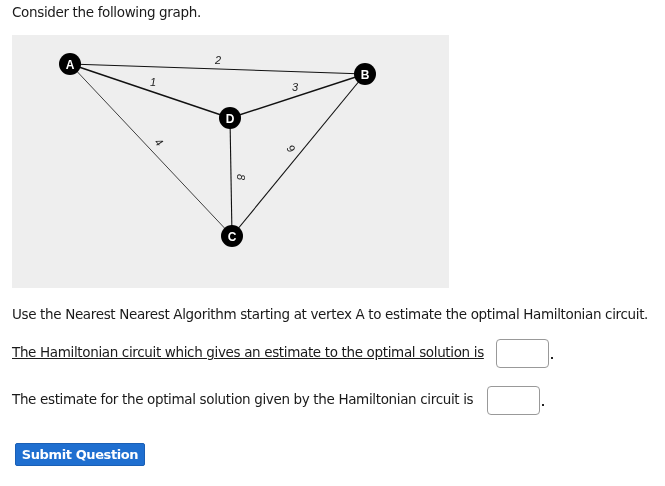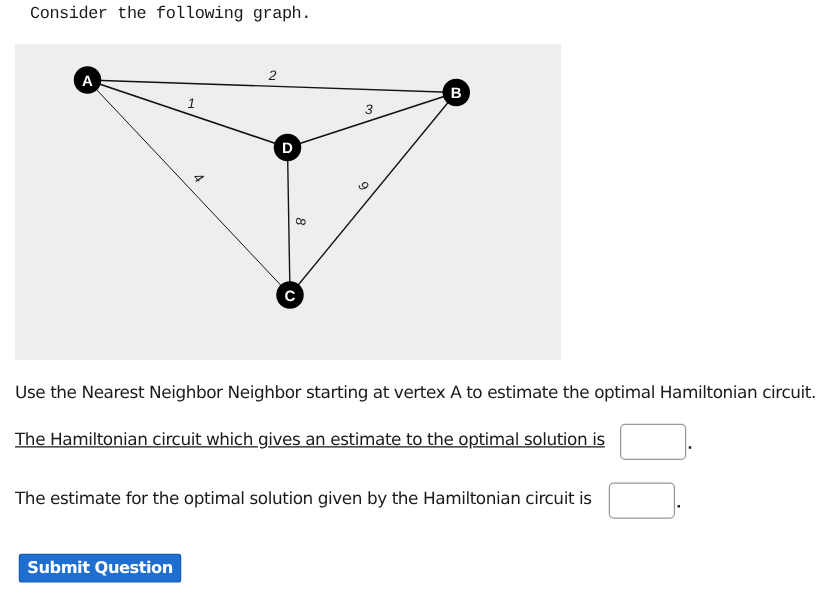--- a/index.html
+++ b/index.html
@@ -2,21 +2,21 @@
 <html><head>
   <meta charset="utf-8">
   <style>
     html, body { margin: 0; padding: 0; background: #ffffff; }
     body {
       width: 665px; height: 486px; position: relative; overflow: hidden;
       font-family: "DejaVu Sans", sans-serif; color: #1a1a1a;
       font-size: 13.5px;
     }
     .txt { position: absolute; white-space: nowrap; letter-spacing: -0.35px; }
-    #intro { left: 24px; top: 4px; font-family: Liberation Mono, monospace; }
+    #intro { left: 12px; top: 4px; }
     #graph-panel { position: absolute; left: 12px; top: 35px; width: 437px; height: 253px; background: #eeeeee; }
     #graph-panel svg { position: absolute; left: 0; top: 0; }
     #instruction { left: 12px; top: 306px; }
     #q1 { left: 12px; top: 344px; text-decoration: underline; }
     #q2 { left: 12px; top: 391px; }
     .answer-box {
       position: absolute; box-sizing: border-box;
       border: 1px solid #999; border-radius: 4px; background: #fff;
       width: 53px; height: 29px; padding: 0 4px; font-size: 13px;
       font-family: "DejaVu Sans", sans-serif;
@@ -73,21 +73,21 @@
         <text class="node-label" x="220" y="205.5" text-anchor="middle">C</text>
       </g>
       <g>
         <circle cx="218" cy="83" r="11" fill="#000"></circle>
         <text class="node-label" x="218" y="87.5" text-anchor="middle">D</text>
       </g>
     </g>
   </svg>
 </div>
 
-<div id="instruction" class="txt">Use the Nearest Neighbor Neighbor starting at vertex A to estimate the optimal Hamiltonian circuit.</div>
+<div id="instruction" class="txt">Use the Nearest Nearest Algorithm starting at vertex A to estimate the optimal Hamiltonian circuit.</div>
 
 <div id="q1" class="txt">The Hamiltonian circuit which gives an estimate to the optimal solution is</div>
 <input id="answer-circuit" class="answer-box" type="text" value="" style="">
 <span id="dot1" class="dot"></span>
 
 <div id="q2" class="txt">The estimate for the optimal solution given by the Hamiltonian circuit is</div>
 <input id="answer-estimate" class="answer-box" type="text" value="" style="">
 <span id="dot2" class="dot"></span>
 
 <button id="submit-button">Submit Question</button>

